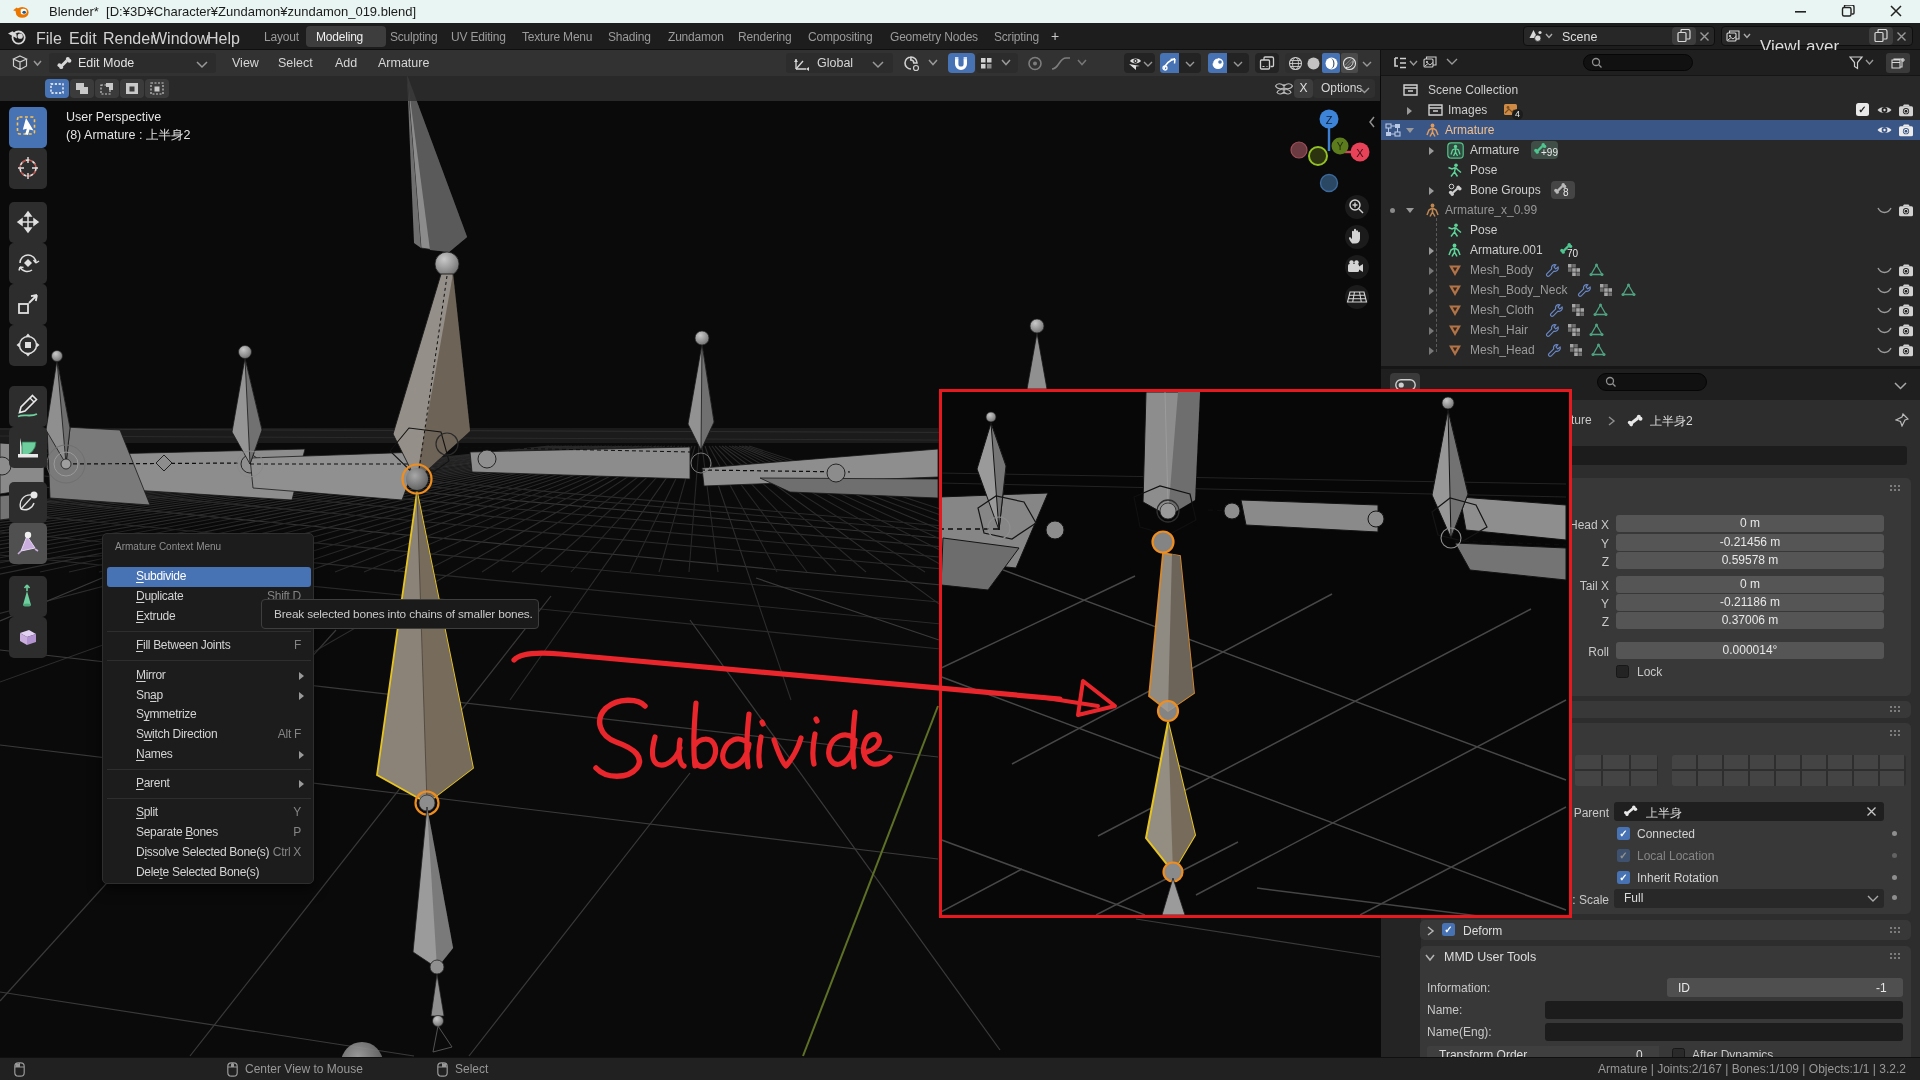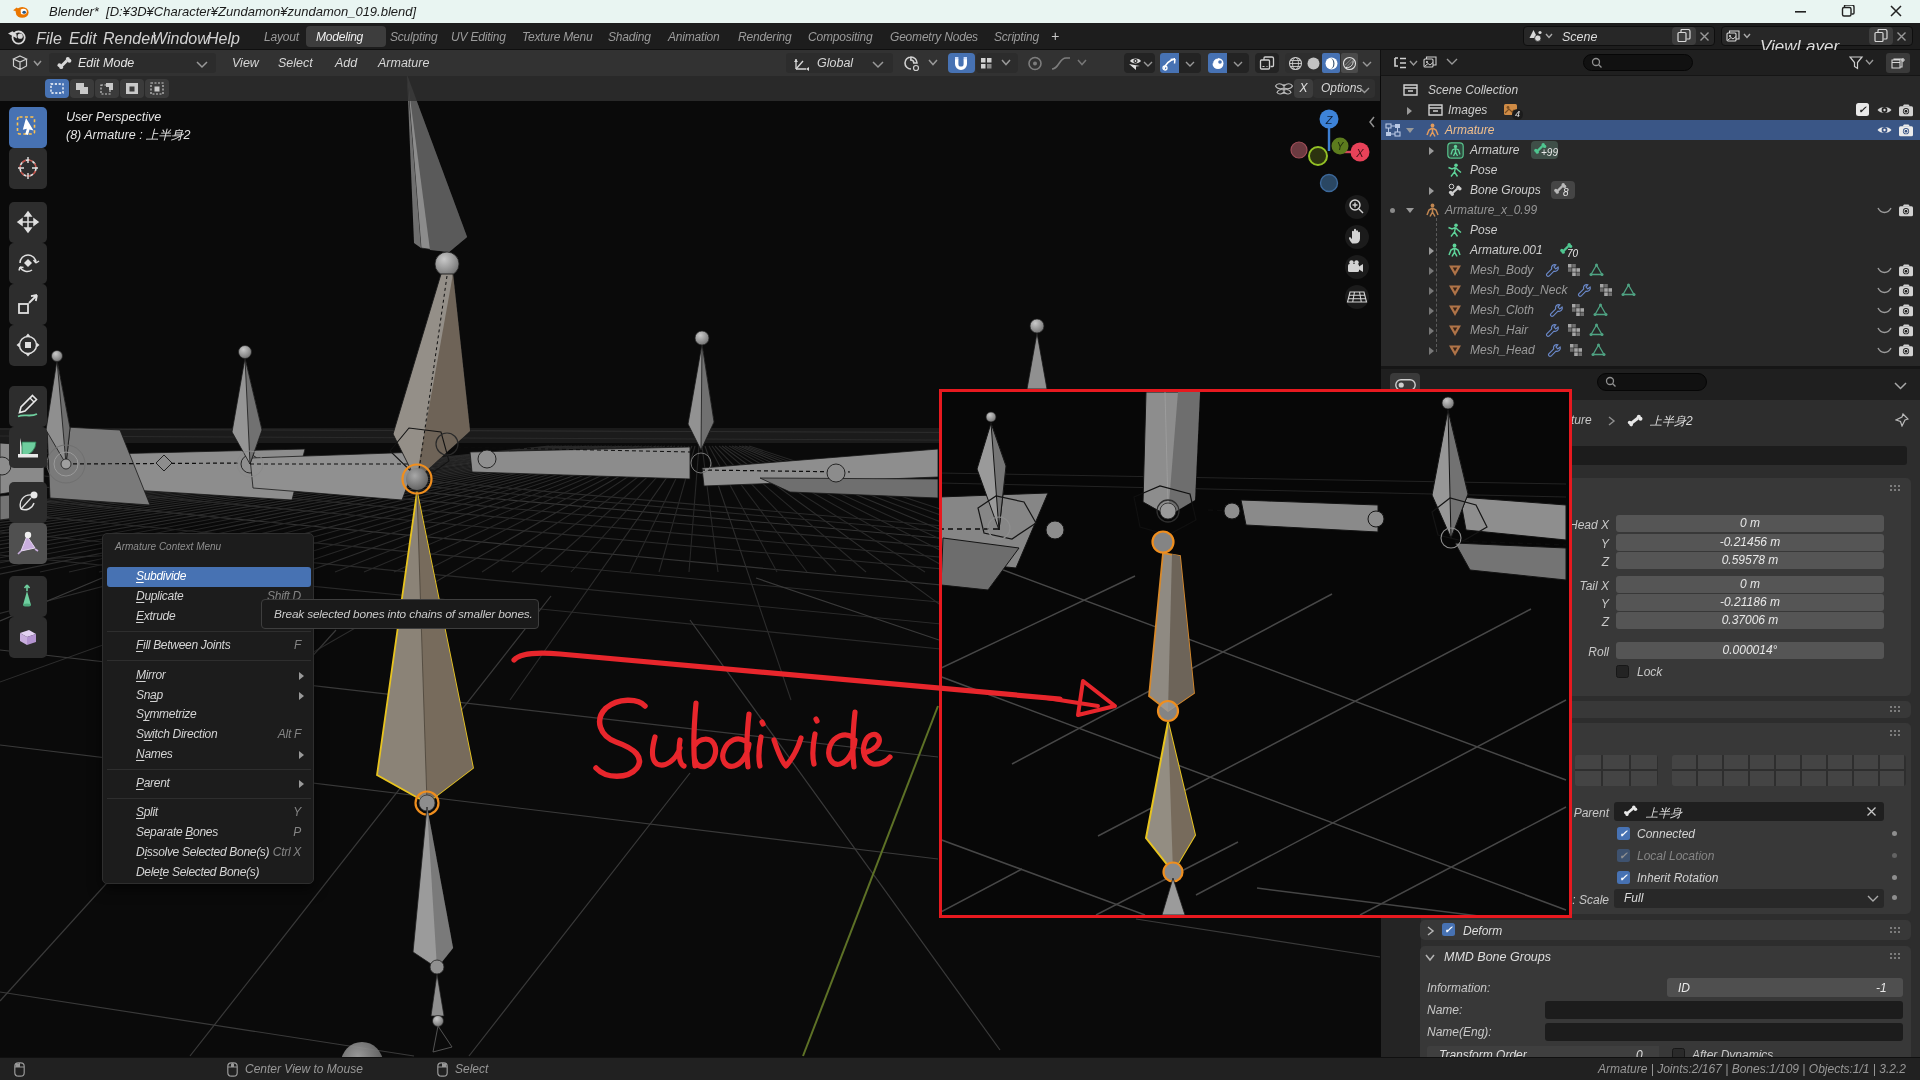--- a/index.html
+++ b/index.html
@@ -1,20 +1,20 @@
 <!DOCTYPE html>
 <html><head>
 <meta charset="utf-8">
 <style>
   * { margin:0; padding:0; box-sizing:border-box; }
   html,body { width:1920px; height:1080px; overflow:hidden; background:#000; }
   body { font-family:"Liberation Sans", sans-serif; }
   .abs { position:absolute; }
   .txt { position:absolute; white-space:nowrap; }
-  #page { position:relative; width:1920px; height:1080px; background:#e5e5e5;font-style:italic; }
+  #page { position:relative; width:1920px; height:1080px; background:#e5e5e5; }
   
   #titlebar { position:absolute; left:0; top:0; width:1920px; height:23px; background:#e9f5f2; }
   #titlebar .title { position:absolute; left:49px; top:4px; font-size:13px; color:#1b1b1b; }
   
   #topbar { position:absolute; left:0; top:23px; width:1920px; height:27px; background:#1d1d1d; border-bottom:1px solid #0f0f0f; }
   .menu { position:absolute; top:7px; font-size:16px; color:#d2d2d2; }
   .wtab { position:absolute; top:7px; font-size:12px; color:#9b9b9b; letter-spacing:-0.2px; }
   .pill { position:absolute; border-radius:4px; }
   
   #vhead { position:absolute; left:0; top:50px; width:1380px; height:26px; background:#323232; z-index:2; }
@@ -84,21 +84,21 @@
   <div class="menu" style="left:103px">Render</div>
   <div class="menu" style="left:152px">Window</div>
   <div class="menu" style="left:207px">Help</div>
   <div class="wtab" style="left:264px">Layout</div>
   <div class="pill" style="left:306px;top:3px;width:80px;height:21px;background:#3d3d3d"></div>
   <div class="wtab" style="left:316px;color:#efefef">Modeling</div>
   <div class="wtab" style="left:390px">Sculpting</div>
   <div class="wtab" style="left:451px">UV Editing</div>
   <div class="wtab" style="left:522px">Texture Menu</div>
   <div class="wtab" style="left:608px">Shading</div>
-  <div class="wtab" style="left:668px">Animation</div>
+  <div class="wtab" style="left:668px">Zundamon</div>
   <div class="wtab" style="left:738px">Rendering</div>
   <div class="wtab" style="left:808px">Compositing</div>
   <div class="wtab" style="left:890px">Geometry Nodes</div>
   <div class="wtab" style="left:994px">Scripting</div>
   <div class="wtab" style="left:1051px;font-size:14px;color:#c8c8c8;top:5px">+</div>
 
   <div class="pill" style="left:1523px;top:3px;width:192px;height:20px;background:#272727;border:1px solid #0e0e0e"></div>
   <svg class="abs" style="left:1528px;top:6px" width="26" height="15" viewBox="0 0 26 15">
     <path d="M5.5,1 L9.5,9 L1.5,9 Z" fill="#d8d8d8"></path>
     <circle cx="9.8" cy="9.2" r="3.2" fill="#d8d8d8" stroke="#272727" stroke-width="0.8"></circle>
@@ -1027,21 +1027,21 @@
         <path d="M1,1 l5,4 l-5,4" fill="none" stroke="#b5b5b5" stroke-width="1.5"></path>
       </svg>
   <div class="cbx" style="left:61px;top:873px">✓</div>
   <div class="txt" style="left:82px;top:874px;font-size:12px;color:#dedede">Deform</div>
 
   <div class="panel" style="top:896px;height:161px"></div>
   <div class="dots" style="left:508px;top:902px"></div>
   <svg class="abs" style="left:44px;top:904px" width="10" height="8" viewBox="0 0 10 8">
         <path d="M1,1 l4,5 l4,-5" fill="none" stroke="#b5b5b5" stroke-width="1.5"></path>
       </svg>
-  <div class="txt" style="left:63px;top:900px;font-size:12.5px;color:#dedede">MMD Bone Groups</div>
+  <div class="txt" style="left:63px;top:900px;font-size:12.5px;color:#dedede">MMD User Tools</div>
   <div class="txt" style="left:46px;top:931px;font-size:12px;color:#c8c8c8">Information:</div>
   <div class="abs" style="left:286px;top:928px;width:236px;height:19px;background:#4f4f4f;border-radius:3px"></div>
   <div class="txt" style="left:297px;top:931px;font-size:12px;color:#e8e8e8">ID</div>
   <div class="txt" style="left:495px;top:931px;font-size:12px;color:#e8e8e8">-1</div>
   <div class="txt" style="left:46px;top:953px;font-size:12px;color:#c8c8c8">Name:</div>
   <div class="abs" style="left:164px;top:951px;width:358px;height:18px;background:#1c1c1c;border-radius:3px"></div>
   <div class="txt" style="left:46px;top:975px;font-size:12px;color:#c8c8c8">Name(Eng):</div>
   <div class="abs" style="left:164px;top:973px;width:358px;height:18px;background:#1c1c1c;border-radius:3px"></div>
   <div class="abs" style="left:46px;top:996px;width:232px;height:17px;background:#3f3f3f;border-radius:3px 0 0 3px"></div>
   <div class="txt" style="left:58px;top:998px;font-size:12px;color:#dedede">Transform Order</div>

